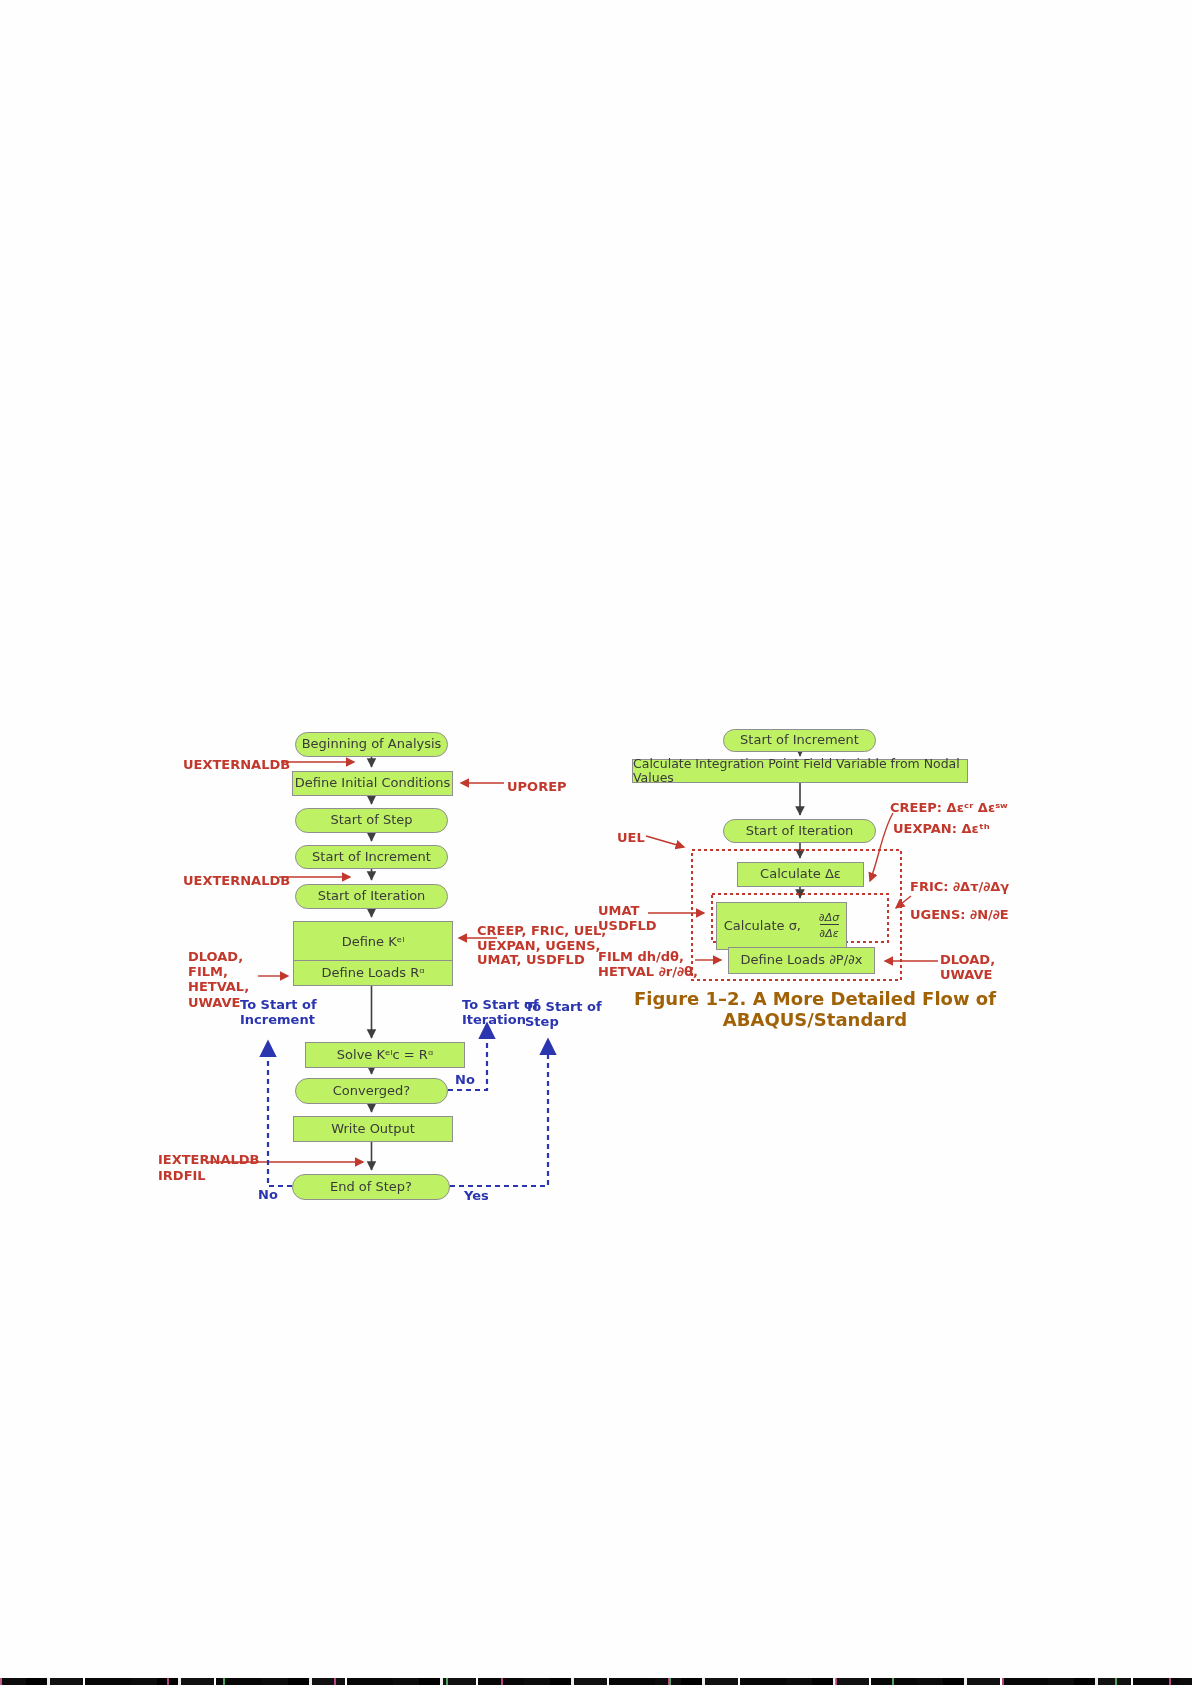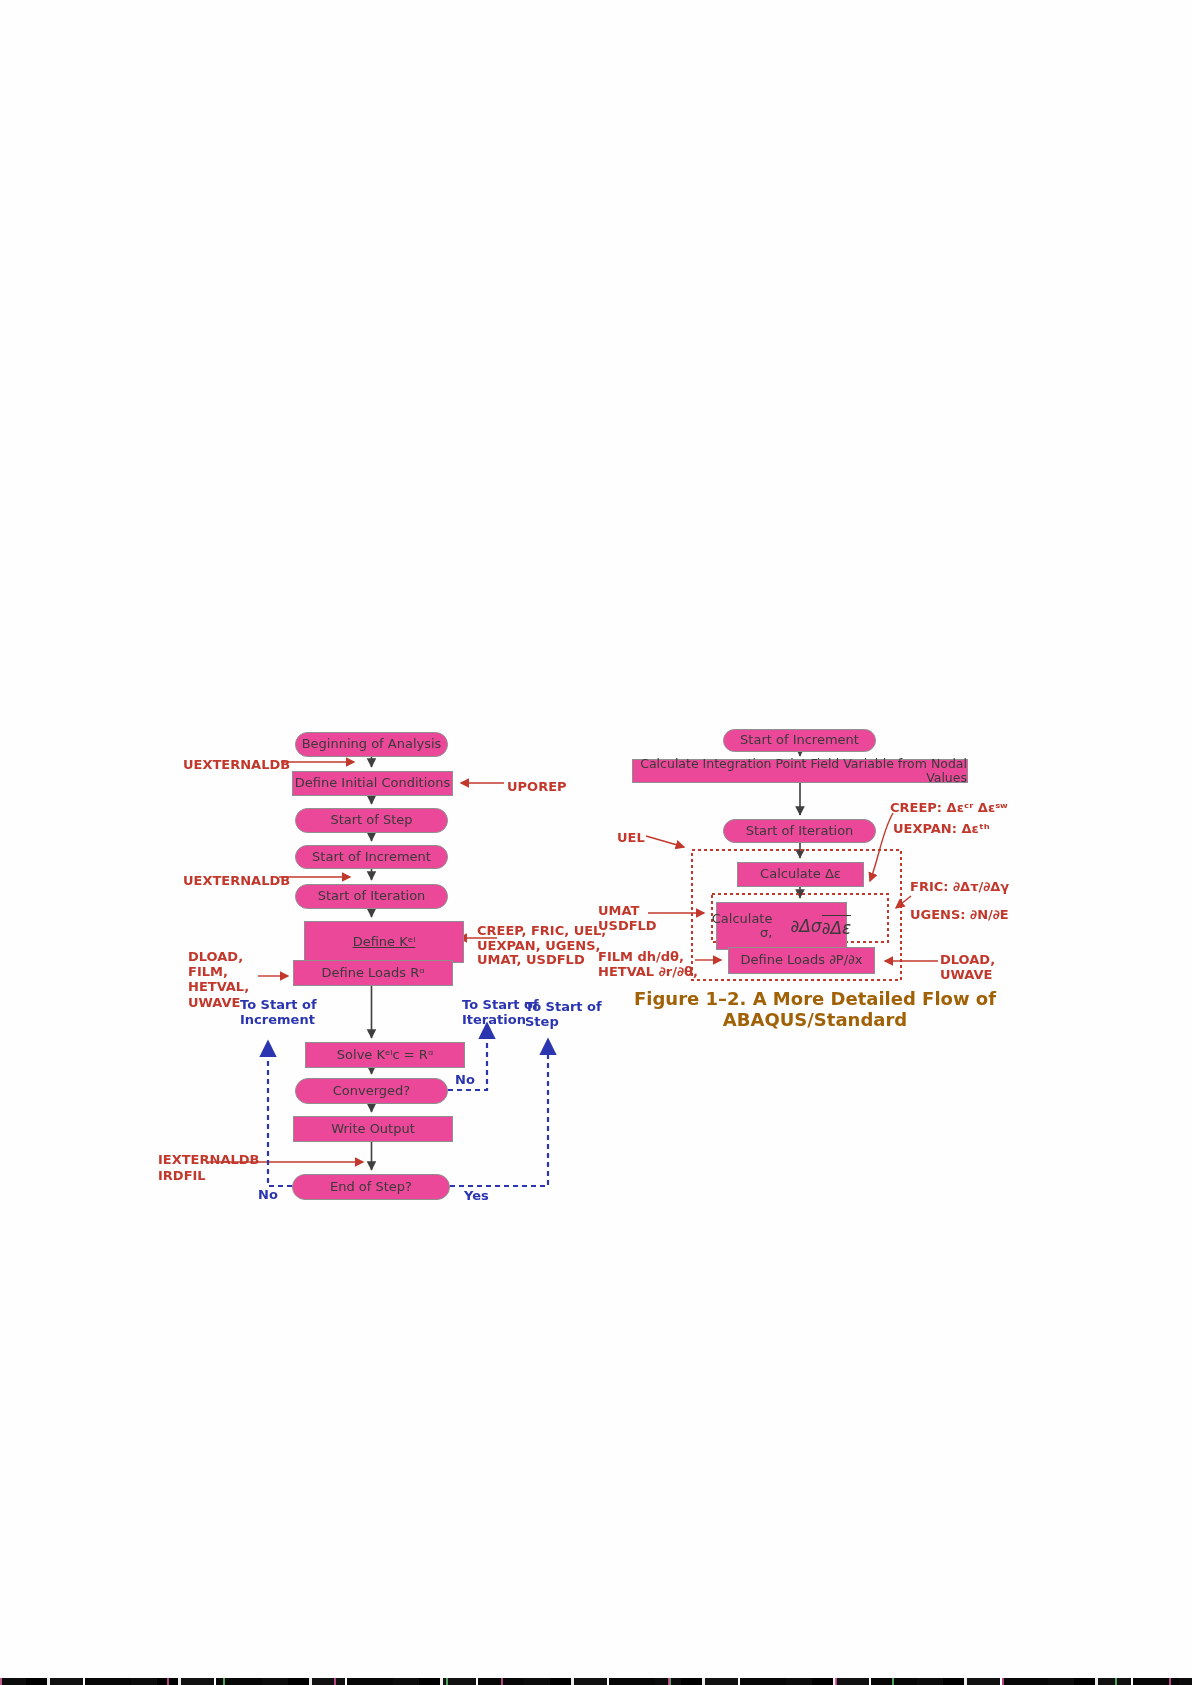--- a/index.html
+++ b/index.html
@@ -1,29 +1,29 @@
 <!DOCTYPE html>
 <html><head>
 <meta charset="utf-8">
 <style>
   html,body{margin:0;padding:0;background:#fff;}
   body{font-family:"DejaVu Sans","Liberation Sans",sans-serif;}
   #page{position:relative;width:1192px;height:1685px;background:#fefefe;overflow:hidden;}
   .node{position:absolute;display:flex;align-items:center;justify-content:center;
-        border:1.5px solid #8f8f8f;background:#ec4899;color:#3a3a3a;font-size:13px;
-        text-align:right;box-sizing:border-box;line-height:1.1;}
+        border:1.5px solid #8f8f8f;background:#bef264;color:#3a3a3a;font-size:13px;
+        text-align:left;box-sizing:border-box;line-height:1.1;}
   .stadium{border-radius:14px;}
   .rect{border-radius:0;}
   .redlab{position:absolute;color:#c2382c;font-size:13px;font-weight:700;line-height:15px;margin-top:8px;}
   .bluelab{position:absolute;color:#2b35b0;font-size:13px;font-weight:700;line-height:15px;}
   .ml{white-space:pre-line;}
   .caption{position:absolute;color:#a16207;font-size:18px;font-weight:700;text-align:center;}
   svg.layer{position:absolute;left:0;top:0;}
-  .frac{display:inline-flex;flex-direction:row;align-items:center;line-height:1.08;
-        font-size:17px;font-style:italic;margin-left:18px;}
+  .frac{display:inline-flex;flex-direction:column;align-items:center;line-height:1.08;
+        font-size:11px;font-style:italic;margin-left:18px;}
   .frac .den{border-top:1.2px solid #3a3a3a;padding-top:3px;}
   .artifact{position:absolute;left:0;top:1678px;width:1192px;height:7px;
     background-image:
       repeating-linear-gradient(90deg, rgba(210,80,150,.85) 0 2px, transparent 2px 167px),
       repeating-linear-gradient(90deg, rgba(90,190,110,.85) 0 2px, transparent 2px 223px),
       repeating-linear-gradient(90deg,#0c0c0c 0 26px,#000 26px 47px,#ececec 47px 50px,#111 50px 83px,#fff 83px 85px,#070707 85px 131px);}
 </style>
 </head>
 <body>
 
@@ -92,21 +92,21 @@
       <path d="M938 961 H 885" marker-end="url(#mred)"></path>
     </g>
   </svg>
 
   <div>
     <div class="node stadium" style="left:295px;top:732px;width:153px;height:25px;">Beginning of Analysis</div>
     <div class="node rect" style="left:292px;top:771px;width:161px;height:25px;">Define Initial Conditions</div>
     <div class="node stadium" style="left:295px;top:808px;width:153px;height:25px;">Start of Step</div>
     <div class="node stadium" style="left:295px;top:845px;width:153px;height:24px;">Start of Increment</div>
     <div class="node stadium" style="left:295px;top:884px;width:153px;height:25px;">Start of Iteration</div>
-    <div class="node rect" style="left:304px;top:921px;width:160px;height:42px;text-decoration:underline;">Define Kᵉˡ</div>
+    <div class="node rect" style="left:293px;top:921px;width:160px;height:42px;">Define Kᵉˡ</div>
     <div class="node rect" style="left:293px;top:960px;width:160px;height:26px;">Define Loads Rᵅ</div>
     <div class="node rect" style="left:305px;top:1042px;width:160px;height:26px;">Solve Kᵉˡc = Rᵅ</div>
     <div class="node stadium" style="left:295px;top:1078px;width:153px;height:26px;">Converged?</div>
     <div class="node rect" style="left:293px;top:1116px;width:160px;height:26px;">Write Output</div>
     <div class="node stadium" style="left:292px;top:1174px;width:158px;height:26px;">End of Step?</div>
 
     <div class="redlab" style="left:183px;top:749px;">UEXTERNALDB</div>
     <div class="redlab" style="left:507px;top:771px;">UPOREP</div>
     <div class="redlab" style="left:183px;top:865px;">UEXTERNALDB</div>
     <div class="redlab ml" style="left:477px;top:916px;line-height:14.5px;">CREEP, FRIC, UEL,

